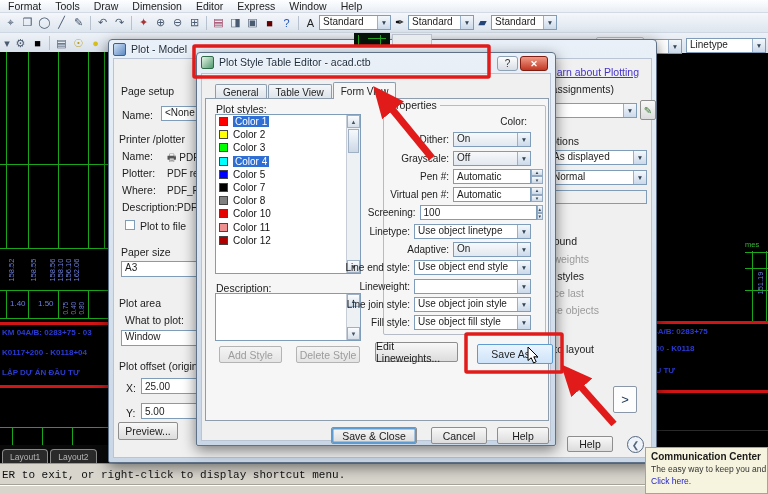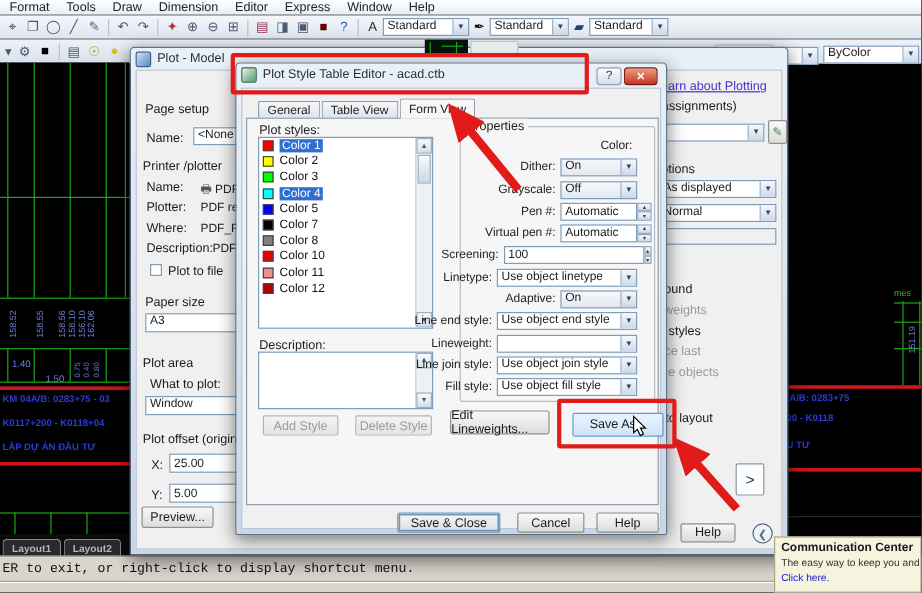--- a/index.html
+++ b/index.html
@@ -34,21 +34,21 @@
   .gtxt{position:absolute;color:#37b637;font-size:7.5px;white-space:nowrap;}
   .sliver1{position:absolute;left:354px;top:33px;width:36px;height:14px;background:#05140a;z-index:25;}
   .sliver1 i{position:absolute;background:#1fa01f;}
   .sliver2{position:absolute;left:392px;top:34px;width:40px;height:13px;background:#e8ecef;border:1px solid #b9c2cc;z-index:25;}
   
   .cmdbar{position:absolute;left:0;top:463px;width:768px;height:31px;background:#d8d5cd;border-top:1px solid #9a978f;}
   .cmdtext{position:absolute;left:2px;top:5px;font-family:"Liberation Mono",monospace;font-size:11px;color:#111;white-space:nowrap;}
   .cmdgroove{position:absolute;left:0;top:20px;width:768px;height:2px;border-top:1px solid #a5a29a;border-bottom:1px solid #fff;}
   .laytabs{position:absolute;left:0;top:445px;width:108px;height:18px;background:#0a0a0a;display:flex;align-items:flex-end;gap:2px;padding:0 2px;}
   .laytab{height:14px;padding:0 7px;border:1px solid #8a8a8a;border-bottom:none;border-radius:4px 4px 0 0;
-    color:#b5b5b5;font-size:8.5px;display:flex;align-items:center;background:#2a2a2a;font-weight:bold;}
+    color:#b5b5b5;font-size:8.5px;display:flex;align-items:center;background:#2a2a2a;}
   .commcenter{position:absolute;left:645px;top:447px;width:123px;height:47px;background:#f6f3de;border:1px solid #a9a684;
     padding:3px 5px;overflow:hidden;z-index:40;}
   .commcenter .t{font-weight:bold;font-size:10px;color:#1a1a1a;white-space:nowrap;}
   .commcenter .b{font-size:8.5px;color:#333;white-space:nowrap;margin-top:2px;}
   .commcenter .l{font-size:8.5px;color:#2222cc;margin-top:2px;}
   
   .win{position:absolute;background:linear-gradient(#e9f0f8,#c9d6e6);border:1px solid #5f7186;
     border-radius:4px 4px 2px 2px;box-shadow:0 4px 14px rgba(0,0,0,.5);}
   .win .cap{position:absolute;left:0;top:0;right:0;height:18px;display:flex;align-items:center;padding:0 4px;
     font-size:10.5px;color:#1d2b3a;text-shadow:0 1px 0 rgba(255,255,255,.7);white-space:nowrap;}
@@ -91,21 +91,21 @@
   .sbar i{position:absolute;left:0;right:0;height:13px;background:linear-gradient(#fafcfe,#d6dfe9);border:1px solid #9fb0c4;
     font-style:normal;font-size:6px;color:#456;display:flex;align-items:center;justify-content:center;}
   .sbar .thumb{position:absolute;left:1px;right:1px;top:14px;height:24px;background:linear-gradient(#f6f9fc,#ccd8e6);border:1px solid #9fb0c4;}
   
   .group{position:absolute;border:1px solid #b5bcc6;border-radius:2px;}
   .group>.glabel{position:absolute;top:-7px;left:2px;background:#f6f6f6;padding:0 3px;font-size:10.5px;}
   .prow{display:flex;align-items:center;justify-content:flex-end;height:15px;margin-bottom:3.3px;padding-right:12px;}
   .prow.sprow{padding-right:0;}
   .prow .plabel{margin-right:4px;font-size:10px;color:#222;white-space:nowrap;}
   .prow .combo,.prow .field{flex:0 0 auto;}
-  .wC{width:117px;} .nC{width:64px;} .cC{width:112px;}
+  .wC{width:117px;} .nC{width:78px;} .cC{width:112px;}
   .swatchB{width:9px;height:9px;background:#000;border:1px solid #555;margin-right:4px;flex:0 0 auto;}
   .shadecombo{background:linear-gradient(#f7f9fb,#e2e8f0);}
   
   #rp-opts span{position:absolute;white-space:nowrap;font-size:10.5px;color:#1c1c1c;}
   #rp-opts span.dis{color:#9b9b9b;}
   #rp-opts span:nth-of-type(1){right:79px;top:195px;}
   #rp-opts span:nth-of-type(2){right:67px;top:213px;}
   #rp-opts span:nth-of-type(3){right:72px;top:230px;}
   #rp-opts span:nth-of-type(4){right:72px;top:247px;}
   #rp-opts span:nth-of-type(5){right:57px;top:264px;}
@@ -114,21 +114,21 @@
   #dimsL span:nth-of-type(1){left:-6px;top:208px;}
   #dimsL span:nth-of-type(2){left:16px;top:208px;}
   #dimsL span:nth-of-type(3){left:35px;top:208px;}
   #dimsL span:nth-of-type(4){left:43px;top:208px;}
   #dimsL span:nth-of-type(5){left:51px;top:208px;}
   #dimsL span:nth-of-type(6){left:59px;top:208px;}
   #trioL span:nth-of-type(1){left:52px;top:246px;}
   #trioL span:nth-of-type(2){left:60px;top:246px;}
   #trioL span:nth-of-type(3){left:68px;top:246px;}
   #rowL span:nth-of-type(1){left:10px;top:247px;}
-  #rowL span:nth-of-type(2){left:38px;top:247px;margin-top:12px;}
+  #rowL span:nth-of-type(2){left:38px;top:247px;}
   #txtL span:nth-of-type(1){left:2px;top:276px;}
   #txtL span:nth-of-type(2){left:2px;top:296px;}
   #txtL span:nth-of-type(3){left:2px;top:316px;}
   #txtR span:nth-of-type(1){left:-34px;top:272px;}
   #txtR span:nth-of-type(2){left:-34px;top:289px;}
   #txtR span:nth-of-type(3){left:-34px;top:311px;}
   .anno{position:absolute;inset:0;z-index:60;pointer-events:none;}
 </style>
 </head>
 <body>
@@ -197,21 +197,21 @@
   </div>
   <div class="minibar">
     <span>☉</span>
     <span>☼</span>
   </div>
   <div class="combo" style="position:absolute;left:650px;top:39px;width:32px;">
     <span></span>
       <span class="arr">▼</span>
   </div>
   <div class="combo" style="position:absolute;left:686px;top:38px;width:80px;">
-    <span>ByColor</span>
+    <span>Linetype</span>
       <span class="arr">▼</span>
   </div>
 
   <div class="sliver1">
     <i style="left:4px;top:2px;width:1px;height:11px"></i>
       <i style="left:14px;top:5px;width:18px;height:1px"></i>
     <i style="left:26px;top:2px;width:1px;height:11px"></i>
   </div>
   <div class="sliver2"></div>
 

